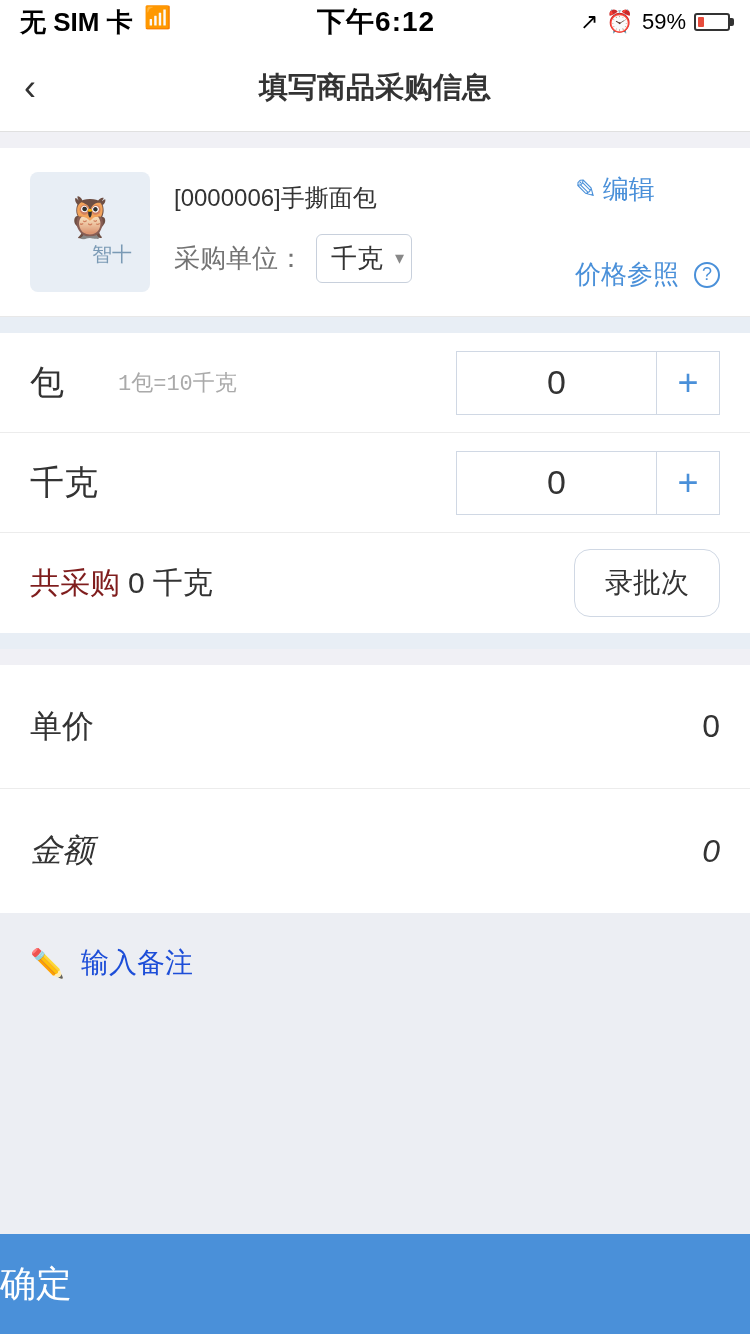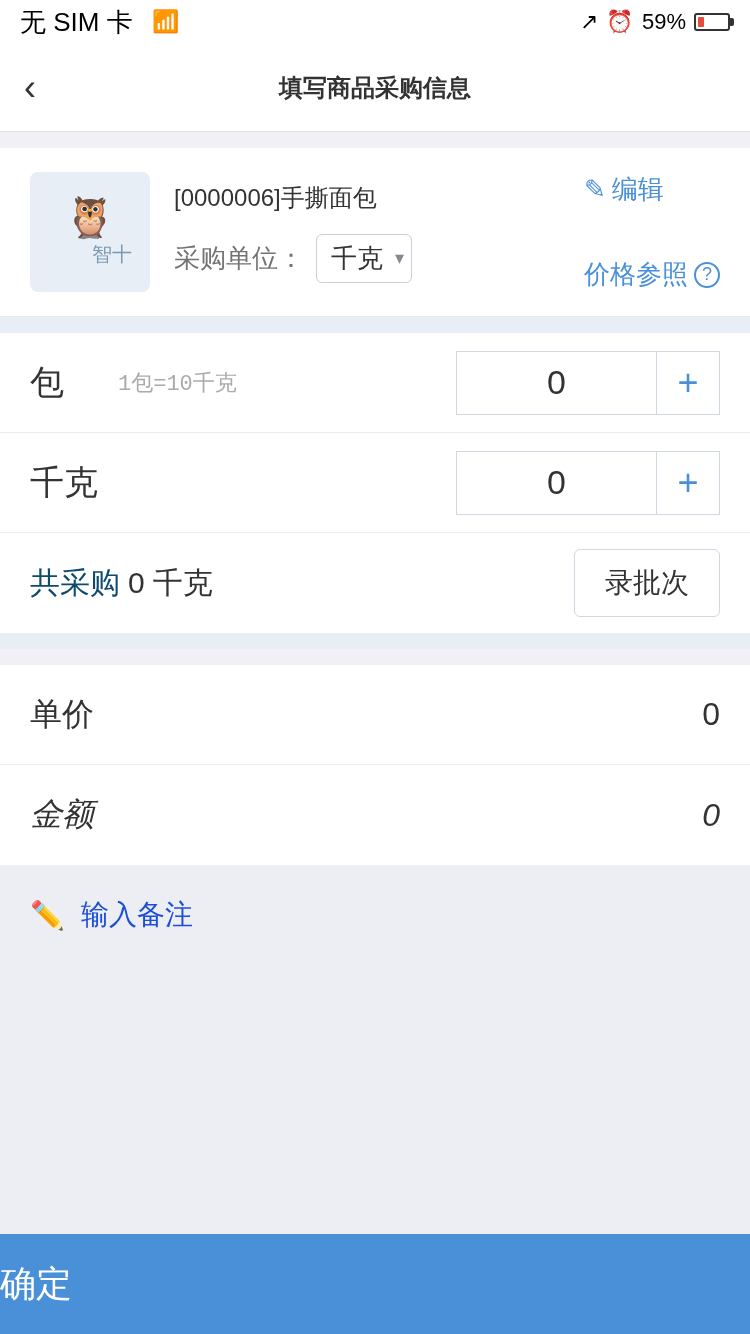--- a/index.html
+++ b/index.html
@@ -18,24 +18,23 @@
       height: 44px;
       background: #fff;
       display: flex;
       align-items: center;
       justify-content: space-between;
       padding: 0 20px;
       font-size: 28px;
     }
     .status-left {
       display: flex;
-      align-items: center;
-      gap: 20px;
+      gap: 12px;
       font-size: 26px;
-      font-weight: 400;
+      font-weight: 700;
     }
     .wifi-icon { font-size: 22px; }
     .status-center {
       font-size: 28px;
       font-weight: 600;
       letter-spacing: 1px;
     }
     .status-right {
       display: flex;
       align-items: center;
@@ -86,21 +85,21 @@
       position: relative;
     }
     .nav-back {
       position: absolute;
       left: 24px;
       font-size: 36px;
       color: #333;
       cursor: pointer;
     }
     .nav-title {
-      font-size: 24px;
+      font-size: 29px;
       font-weight: 600;
       color: #333;
     }
 
     
     .product-card {
       background: #fff;
       padding: 24px 30px;
       display: flex;
       align-items: center;
@@ -179,21 +178,21 @@
     .product-right {
       display: flex;
       flex-direction: column;
       align-items: flex-end;
       align-self: stretch;
       justify-content: space-between;
     }
     .price-ref {
       display: flex;
       align-items: center;
-      gap: 6px;
+      gap: 15px;
       color: #4a90d9;
       font-size: 26px;
       cursor: pointer;
       margin-top: auto;
     }
     .price-ref-icon {
       width: 26px;
       height: 26px;
       border: 2px solid #4a90d9;
       border-radius: 50%;
@@ -267,52 +266,52 @@
     .total-row {
       display: flex;
       align-items: center;
       padding: 0 30px;
       height: 100px;
       background: #fff;
       border-bottom: none;
     }
     .total-label {
       font-size: 30px;
-      color: #0c4a6e;
+      color: #7f1d1d;
     }
     .total-value {
       font-size: 30px;
       color: #333;
       margin: 0 8px;
     }
     .total-unit {
       font-size: 30px;
       color: #333;
     }
     .record-batch-btn {
       margin-left: auto;
       border: 1px solid #d0d8e4;
-      border-radius: 6px;
+      border-radius: 16px;
       padding: 14px 30px;
       font-size: 28px;
       color: #333;
       background: #fff;
       cursor: pointer;
     }
 
     
     .price-section {
       background: #fff;
       margin-top: 16px;
     }
     .price-row {
       display: flex;
       align-items: center;
       padding: 0 30px;
-      height: 100px;
+      height: 124px;
       border-bottom: 1px solid #ececec;
     }
     .price-row:last-child {
       border-bottom: none;
       font-style: italic;
     }
     .price-label {
       font-size: 32px;
       color: #333;
     }
@@ -364,20 +363,21 @@
     }
   </style>
 </head>
 <body>
 
 <div class="status-bar">
   <div class="status-left">
     <span>无 SIM 卡</span>
     <span class="wifi-icon">📶</span>
   </div>
+  <div class="status-center">下午6:12</div>
   <div class="status-right">
     <span>↗</span>
     <span>⏰</span>
     <span>59%</span>
     <div class="battery-container">
       <div class="battery">
         <div class="battery-fill"></div>
       </div>
     </div>
   </div>

